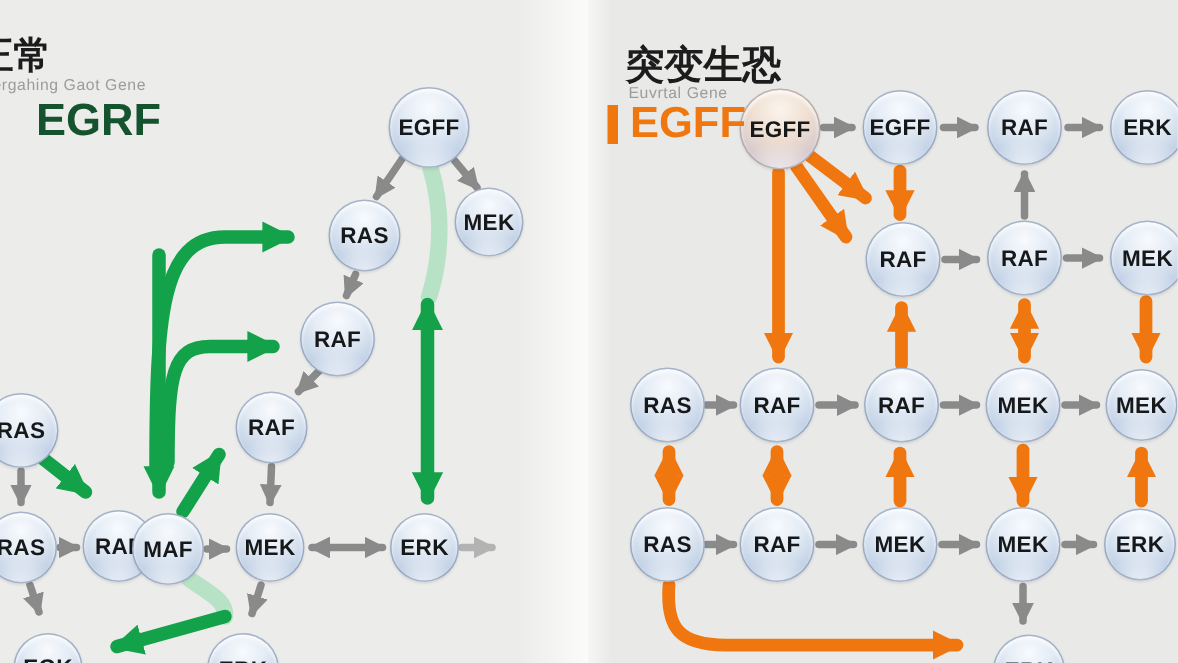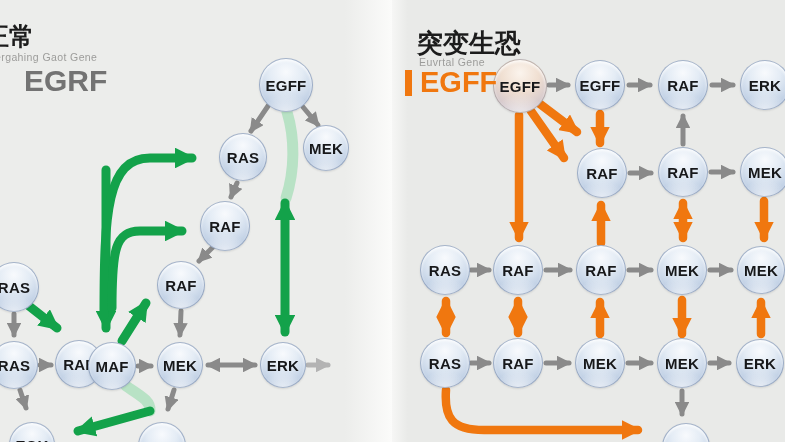--- a/index.html
+++ b/index.html
@@ -120,21 +120,21 @@
   <path class="ag" d="M710,270 L731,270" marker-end="url(#mg)"></path>
   <path class="ag" d="M471,363 L489,363" marker-end="url(#mg)"></path>
   <path class="ag" d="M546,363 L569,363" marker-end="url(#mg)"></path>
   <path class="ag" d="M628,363 L651,363" marker-end="url(#mg)"></path>
   <path class="ag" d="M710,363 L729,363" marker-end="url(#mg)"></path>
   <path class="ag" d="M682,391 L682,414" marker-end="url(#mg)"></path>
 </svg>
 
 <div class="titleblock zh" style="left:-16px;top:20px;font-size:25px;position:absolute;">正常</div>
 <div class="titleblock sub" style="left:-5px;top:51px;font-size:10.5px;position:absolute;">ergahing Gaot Gene</div>
-<div class="titleblock heading" style="left:24px;top:64px;font-size:30px;color:#737373;position:absolute;">
+<div class="titleblock heading" style="left:24px;top:64px;font-size:30px;color:#14532d;position:absolute;">
   <span>EGRF</span>
 </div>
 
 <div class="titleblock zh" style="left:417px;top:26px;font-size:26px;position:absolute;">突变生恐</div>
 <div class="titleblock sub" style="left:419px;top:56px;font-size:10.5px;position:absolute;">Euvrtal Gene</div>
 <div class="titleblock heading" style="left:405px;top:66px;font-size:29px;color:var(--orange);position:absolute;">
   <span class="bar" style="width:7px;height:26px;"></span>
   <span>EGFF</span>
 </div>
 

